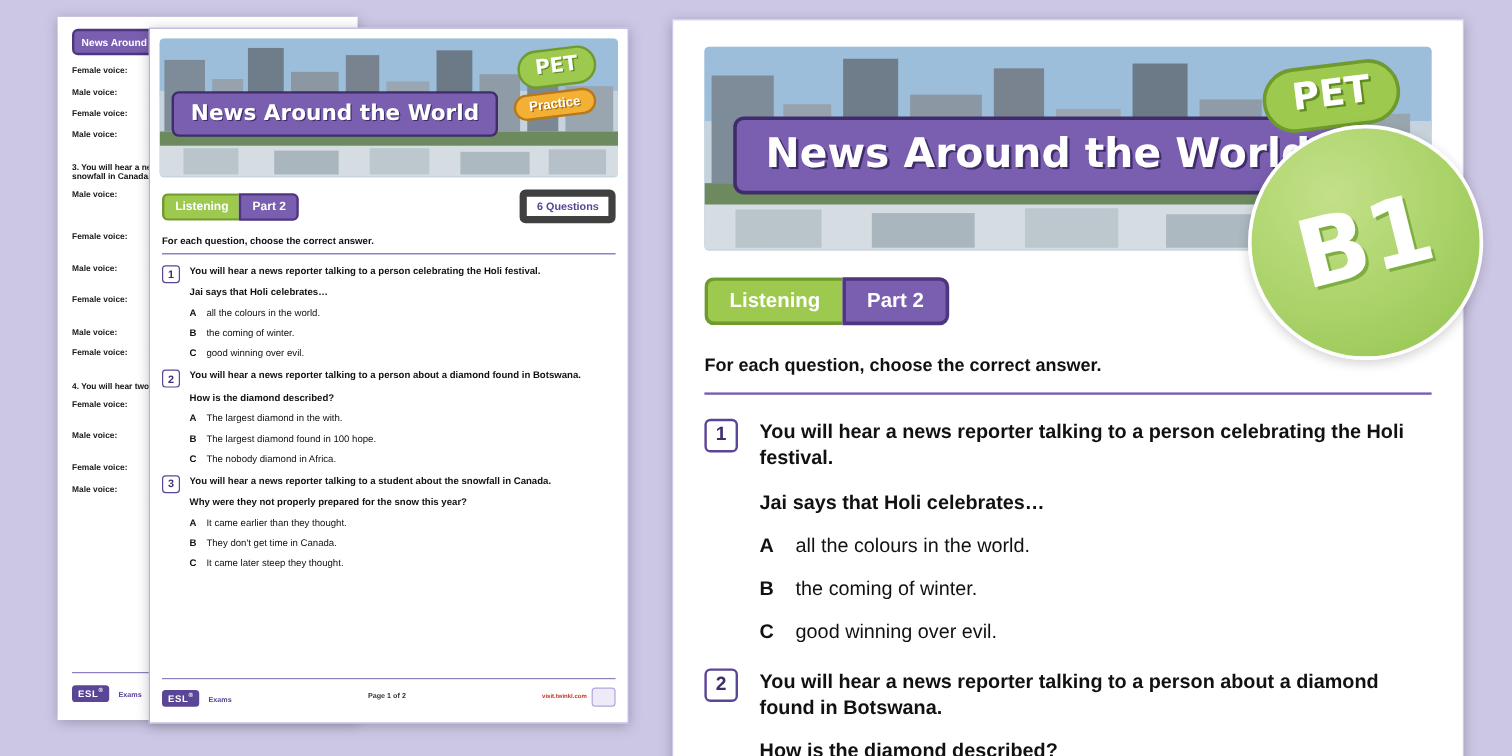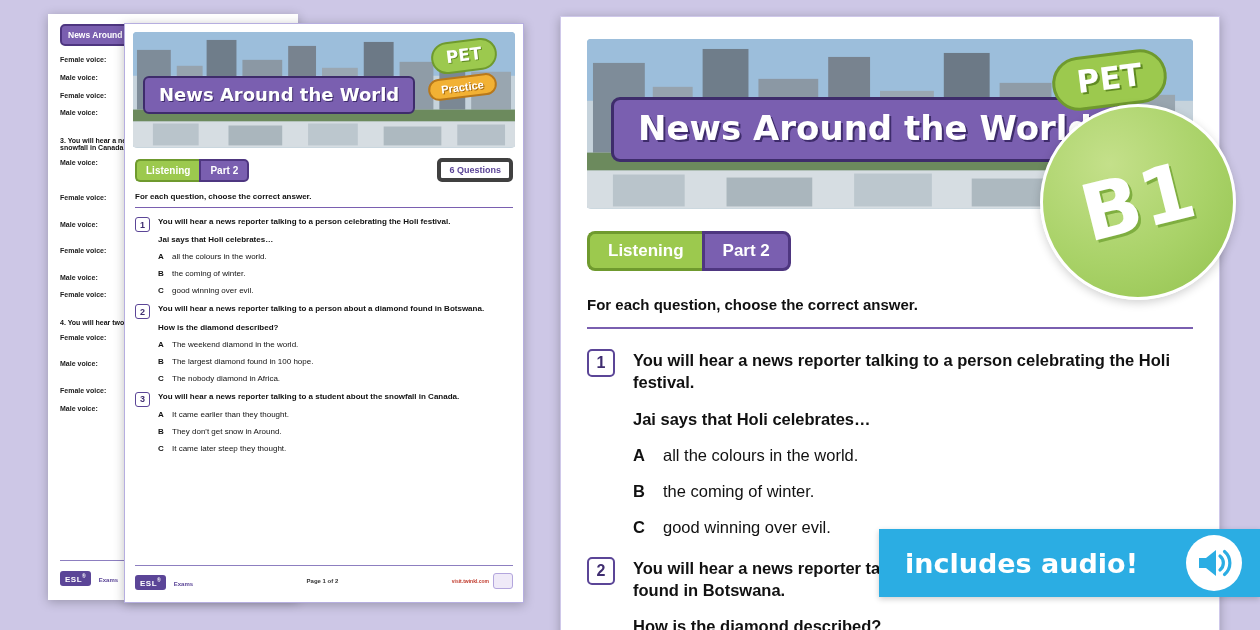--- a/index.html
+++ b/index.html
@@ -106,21 +106,21 @@
     border: 2px solid #6f9a2e; border-right: none;
     border-radius: 5px 0 0 5px; padding: 4px 9px;
   }
   .pill-b {
     background: #7a5fb0; color: #fff; font-weight: bold; font-size: 10px;
     border: 2px solid #4e3680;
     border-radius: 0 5px 5px 0; padding: 4px 9px;
   }
   .q-count {
     background: #ffffff; color: #5b4597; font-weight: bold; font-size: 9px;
-    border: 4px solid #404040; border-radius: 5px; padding: 3px 8px; text-align: right;
+    border: 6px solid #404040; border-radius: 5px; padding: 3px 8px; text-align: right;
   }
   .mid-instr {
     margin: 10px 10px 6px 10px;
     font-size: 8px; color: #111; font-weight: bold;
   }
   .mid-rule { margin: 0 10px; border-top: 1.5px solid #7a5fb0; }
   .qblock { margin: 9px 10px 0 10px; display: flex; }
   .qnum {
     flex: 0 0 15px; height: 15px; border: 1.5px solid #5b4597;
     color: #3f2d70; font-size: 9px; font-weight: bold;
@@ -378,44 +378,45 @@
       </div>
     </div>
 
     <div class="qblock">
       <div class="qnum">2</div>
       <div class="qbody">
         <div class="qstem">You will hear a news reporter talking to a person about a diamond found in Botswana.</div>
         <div class="qprompt">How is the diamond described?</div>
         <div class="opt">
           <div class="opt-l">A</div>
-          <div>The weekend diamond in the world.</div>
+          <div>The largest diamond in the with.</div>
         </div>
         <div class="opt">
           <div class="opt-l">B</div>
           <div>The largest diamond found in 100 hope.</div>
         </div>
         <div class="opt">
           <div class="opt-l">C</div>
           <div>The nobody diamond in Africa.</div>
         </div>
       </div>
     </div>
 
     <div class="qblock">
       <div class="qnum">3</div>
       <div class="qbody">
         <div class="qstem">You will hear a news reporter talking to a student about the snowfall in Canada.</div>
+        <div class="qprompt">Why were they not properly prepared for the snow this year?</div>
         <div class="opt">
           <div class="opt-l">A</div>
           <div>It came earlier than they thought.</div>
         </div>
         <div class="opt">
           <div class="opt-l">B</div>
-          <div>They don't get snow in Around.</div>
+          <div>They don't get time in Canada.</div>
         </div>
         <div class="opt">
           <div class="opt-l">C</div>
           <div>It came later steep they thought.</div>
         </div>
       </div>
     </div>
 
     <div class="mid-foot">
       <div>
@@ -493,24 +494,14 @@
         <div class="r-qprompt">How is the diamond described?</div>
 
       </div>
     </div>
   </div>
 
   <div id="b1-badge">
     <span>B1</span>
   </div>
 
-  <div id="audio-banner">
-    <div class="lbl">includes audio!</div>
-    <div class="spk-circle">
-      <svg width="36" height="32" viewBox="0 0 36 32">
-        <path d="M3 11 h7 L20 3 v26 L10 21 H3 z" fill="#2bade3"></path>
-        <path d="M24 9 a9 9 0 0 1 0 14" stroke="#2bade3" stroke-width="3.2" fill="none" stroke-linecap="round"></path>
-        <path d="M28.5 4.5 a15 15 0 0 1 0 23" stroke="#2bade3" stroke-width="3.2" fill="none" stroke-linecap="round"></path>
-      </svg>
-    </div>
-  </div>
 
 </div>
 
 </body></html>

